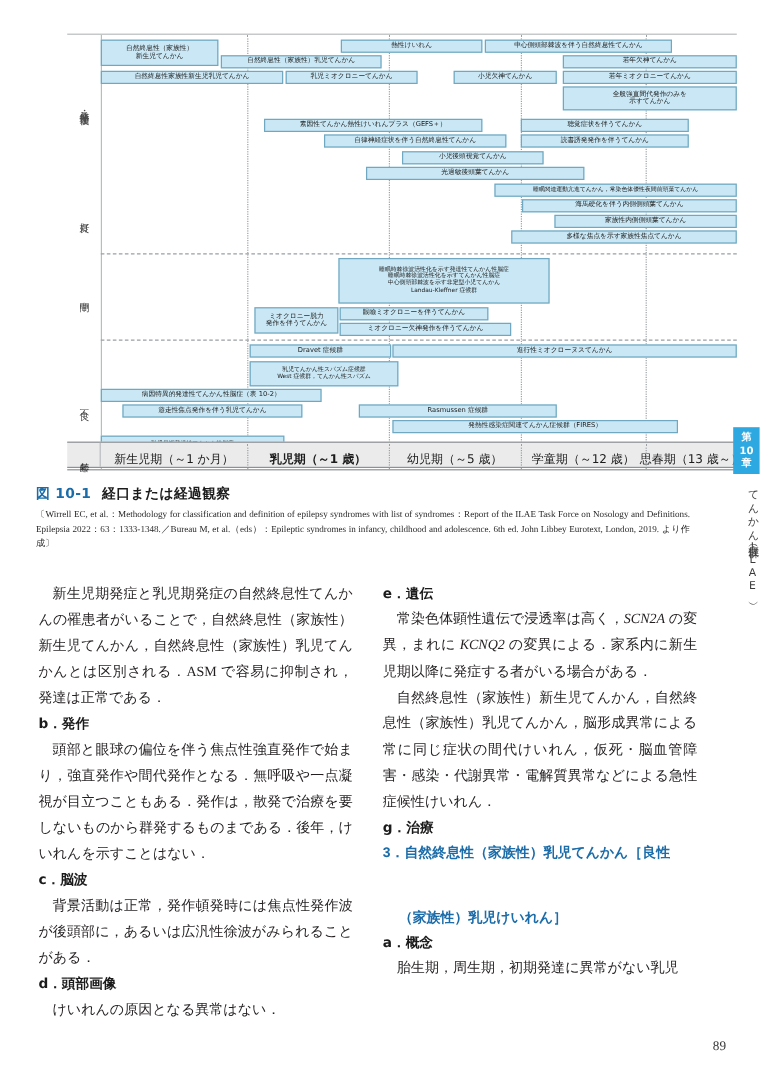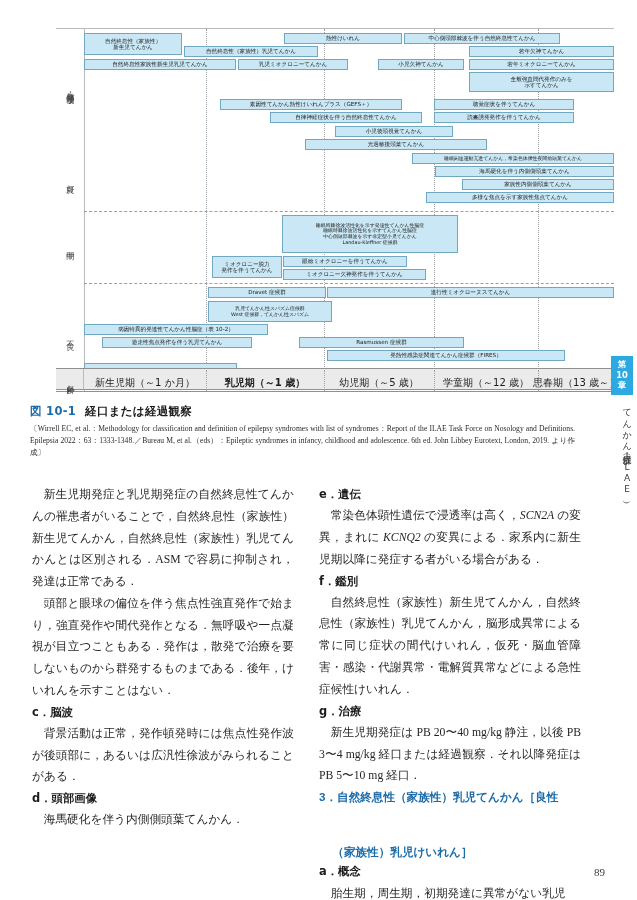--- a/index.html
+++ b/index.html
@@ -274,33 +274,32 @@
 
 <div id="caption">
   <div class="ctitle">
     <span class="fignum">図 10-1</span><span class="ftext">経口または経過観察</span>
   </div>
   <div class="cref">〔Wirrell EC, et al.：Methodology for classification and definition of epilepsy syndromes with list of syndromes：Report of the ILAE Task Force on Nosology and Definitions. Epilepsia 2022：63：1333-1348.／Bureau M, et al.（eds）：Epileptic syndromes in infancy, childhood and adolescence. 6th ed. John Libbey Eurotext, London, 2019. より作成〕</div>
 </div>
 
 <div class="col" id="colL">
     <div class="p">新生児期発症と乳児期発症の自然終息性てんかんの罹患者がいることで，自然終息性（家族性）新生児てんかん，自然終息性（家族性）乳児てんかんとは区別される．ASM で容易に抑制され，発達は正常である．</div>
+    <div class="h">b．発作</div>
     <div class="p">頭部と眼球の偏位を伴う焦点性強直発作で始まり，強直発作や間代発作となる．無呼吸や一点凝視が目立つこともある．発作は，散発で治療を要しないものから群発するものまである．後年，けいれんを示すことはない．</div>
     <div class="h">c．脳波</div>
     <div class="p">背景活動は正常，発作頓発時には焦点性発作波が後頭部に，あるいは広汎性徐波がみられることがある．</div>
     <div class="h">d．頭部画像</div>
-    <div class="p">海馬硬化を伴う内側側頭葉てんかん．</div>
+    <div class="p">けいれんの原因となる異常はない．</div>
   </div>
 <div class="col" id="colR">
     <div class="h">e．遺伝</div>
     <div class="p">常染色体顕性遺伝で浸透率は高く，<span class="it">SCN2A</span> の変異，まれに <span class="it">KCNQ2</span> の変異による．家系内に新生児期以降に発症する者がいる場合がある．</div>
-    <div class="h">f．鑑別</div>
     <div class="p">自然終息性（家族性）新生児てんかん，自然終息性（家族性）乳児てんかん，脳形成異常による常に同じ症状の間代けいれん，仮死・脳血管障害・感染・代謝異常・電解質異常などによる急性症候性けいれん．</div>
     <div class="h">g．治療</div>
-    <div class="p">新生児期発症は PB 20〜40 mg/kg 静注，以後 PB 3〜4 mg/kg 経口または経過観察．それ以降発症は PB 5〜10 mg 経口．</div>
     <div class="h3"><span>3．自然終息性（家族性）乳児てんかん［良性</span><span class="ind">（家族性）乳児けいれん］</span></div>
     <div class="h">a．概念</div>
     <div class="p">胎生期，周生期，初期発達に異常がない乳児</div>
   </div>
 
 <div id="sidetab">
   <div class="chip" id="tabchip">
       <div>第</div>
       <div>10</div>
       <div>章</div>

